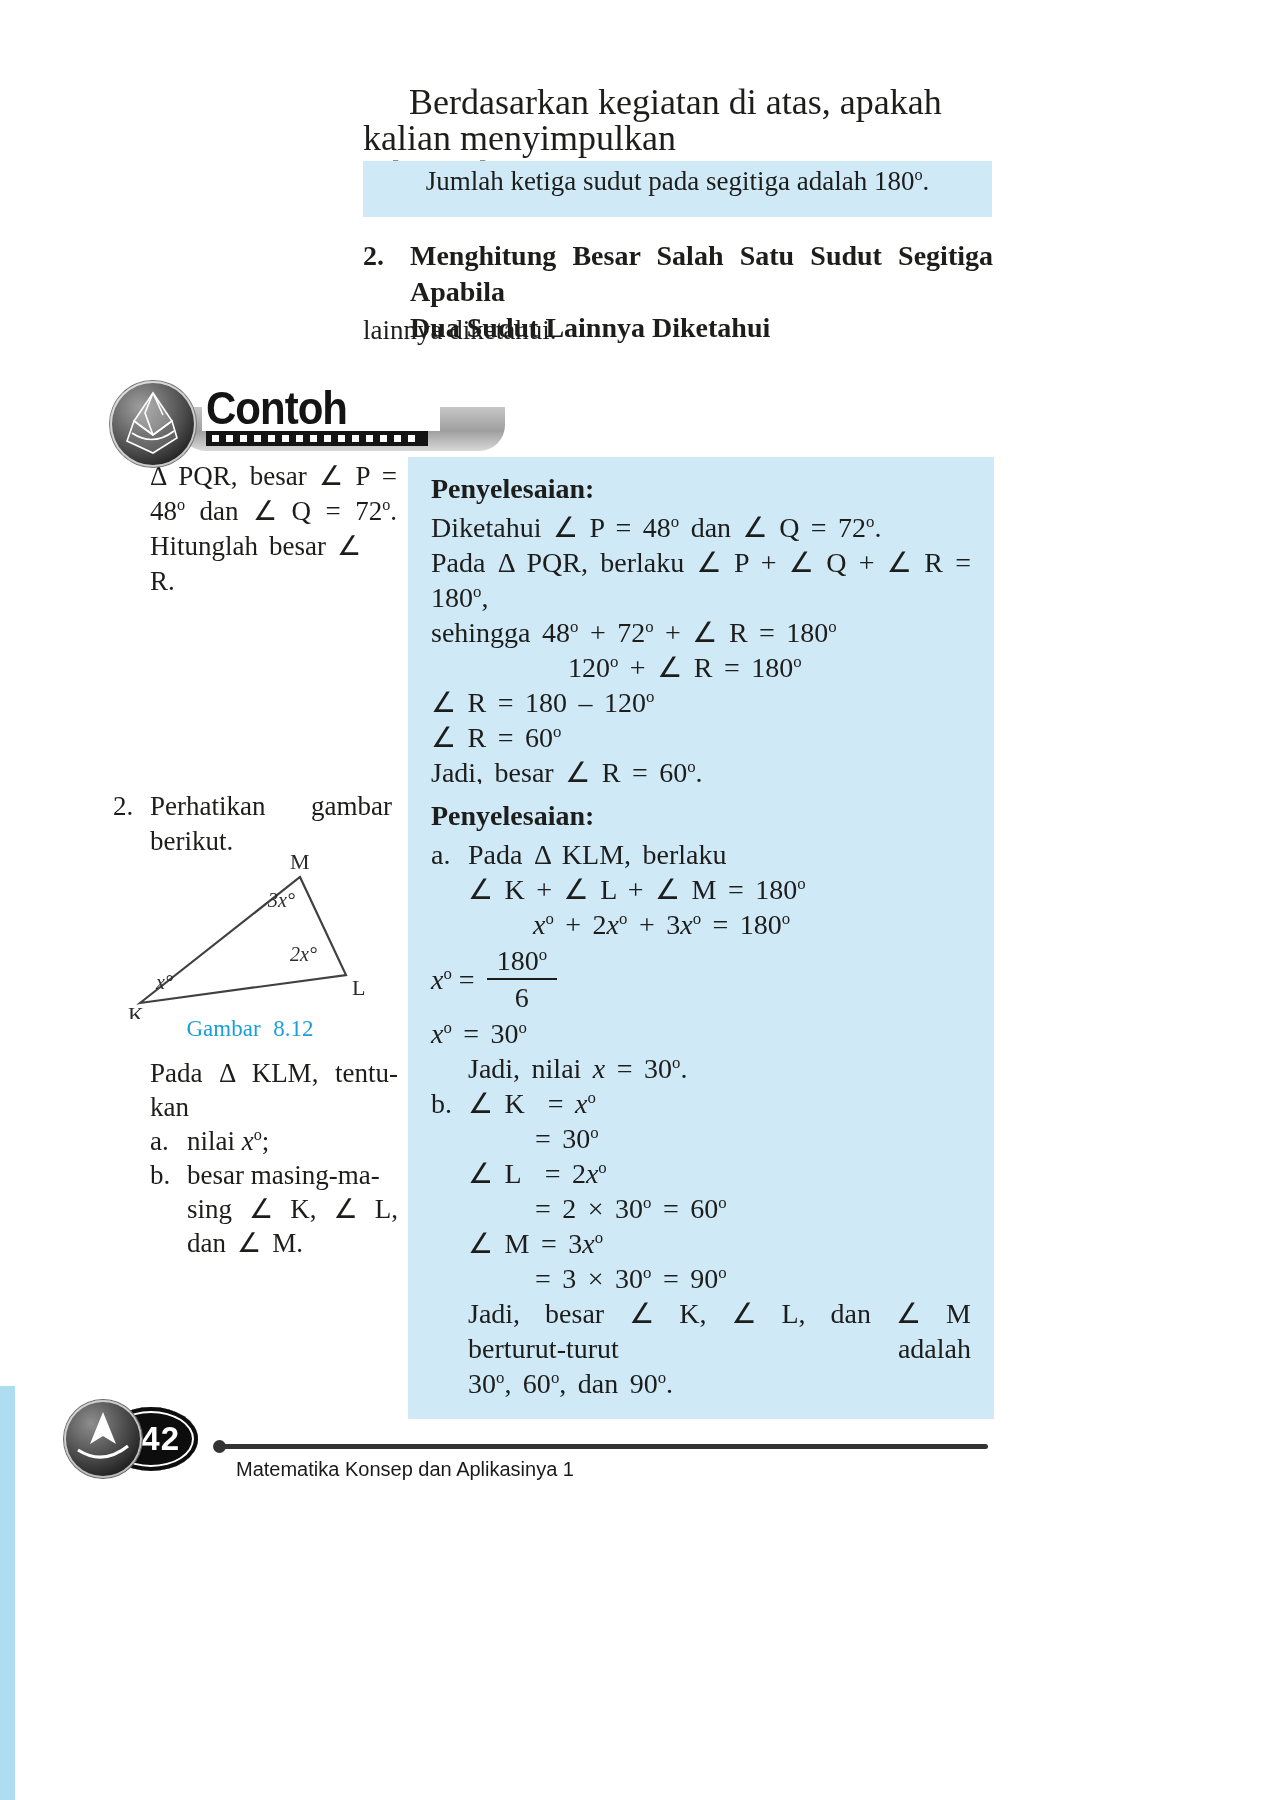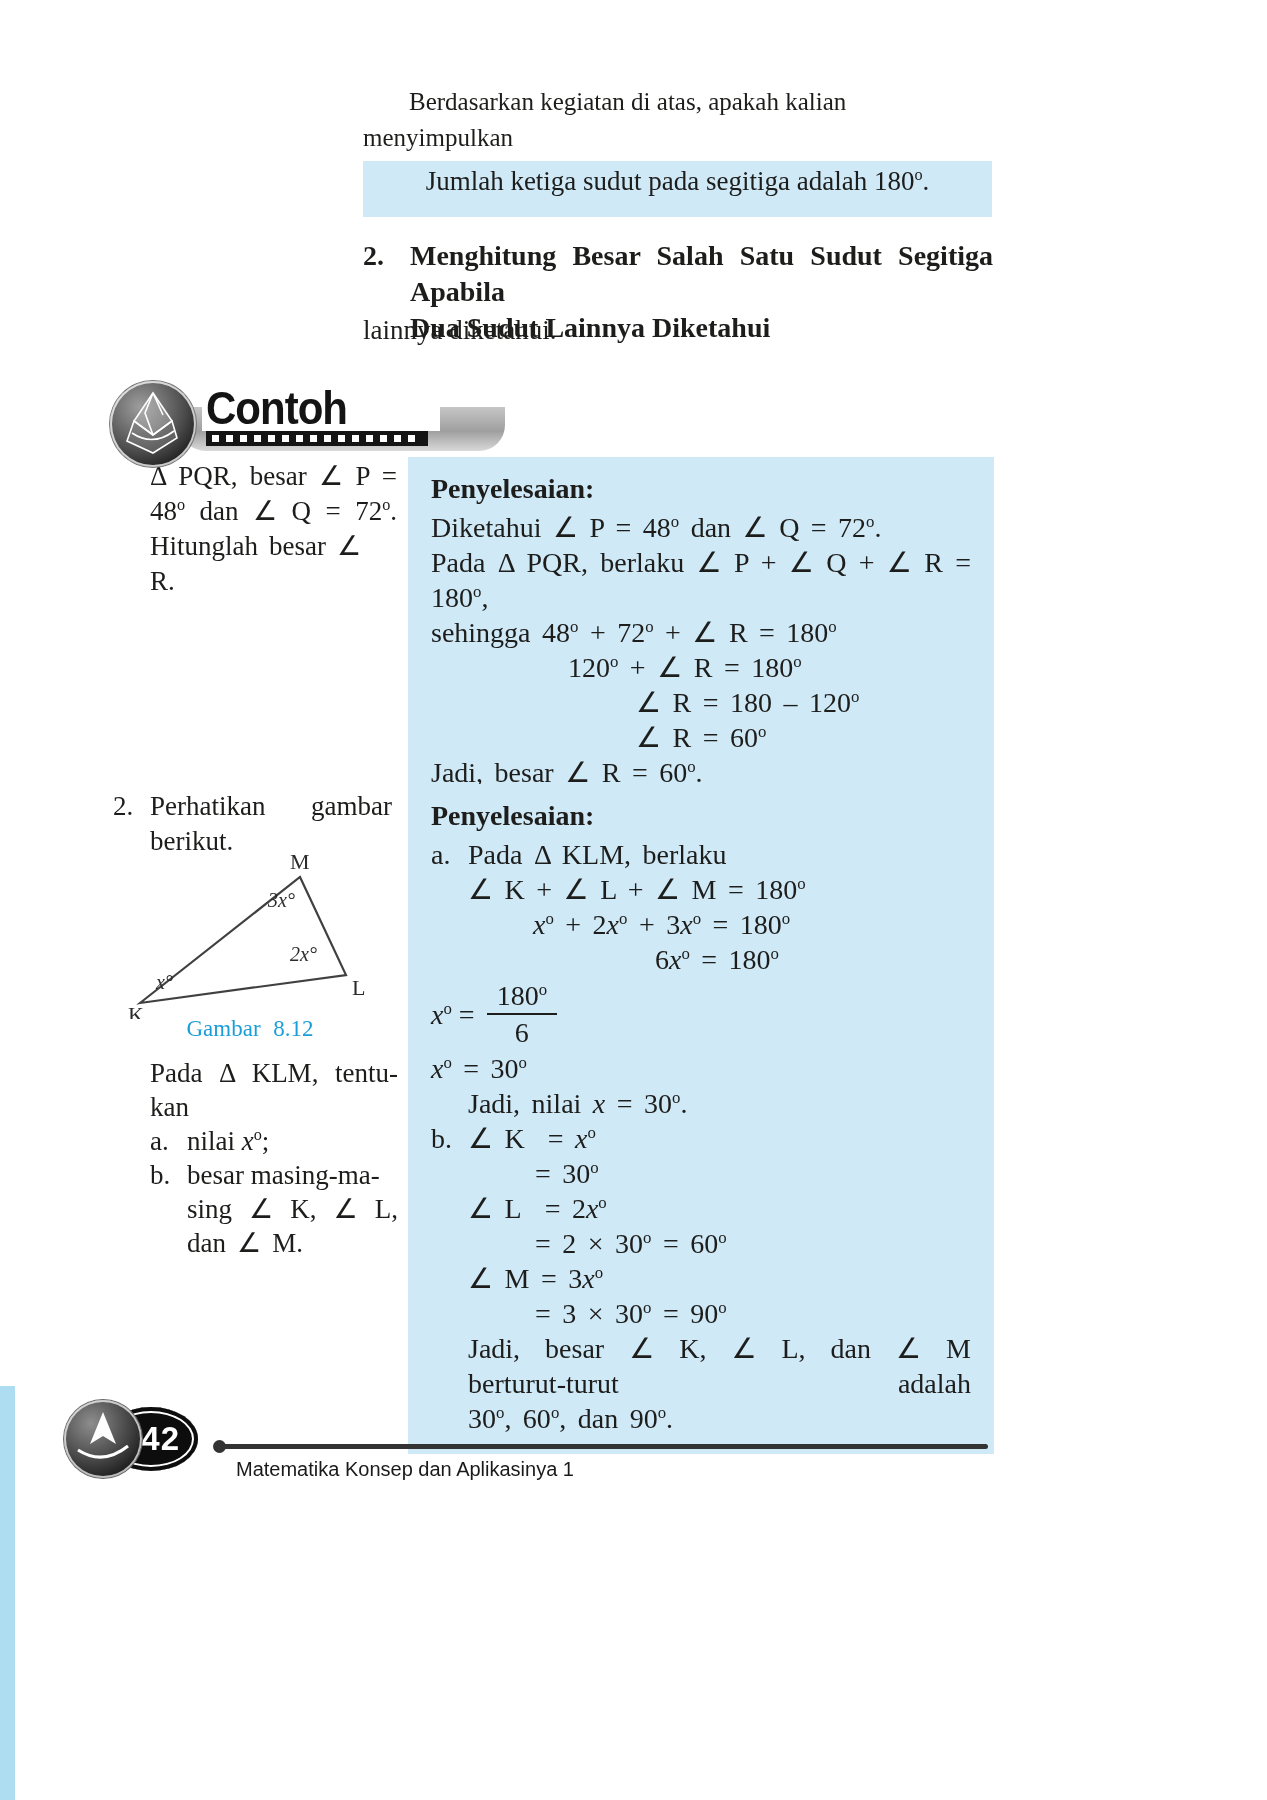--- a/index.html
+++ b/index.html
@@ -14,21 +14,21 @@
     font-family:"Liberation Serif","DejaVu Sans",serif;color:var(--ink);overflow:hidden;
   }
   .abs{position:absolute;}
   .line{display:block;}
   .stretch{text-align:justify;text-align-last:justify;}
   sup{font-size:0.60em;vertical-align:super;line-height:0;}
   i{font-style:italic;}
   .math{word-spacing:0.16em;}
 
   
-  #intro{left:363px;top:84px;width:630px;font-size:25px;line-height:36px;}
+  #intro{left:363px;top:84px;width:630px;font-size:36px;line-height:36px;}
   #intro .l1{text-indent:46px;}
   #highlight1{left:363px;top:161px;width:629px;height:56px;background:var(--box_blue);
     font-size:27px;line-height:41px;text-align:center;}
   #heading{left:363px;top:238px;width:630px;font-size:28px;font-weight:bold;line-height:36px;}
   #heading .h-num{position:absolute;left:0;top:0;}
   #heading .h-text{margin-left:47px;}
   #sec-para{left:363px;top:312px;width:632px;font-size:27px;line-height:36px;}
   #sec-para .l1{text-indent:46px;}
 
   
@@ -63,21 +63,21 @@
   #fig-caption{left:122px;top:1016px;width:256px;text-align:center;font-size:23px;
     color:var(--caption_blue);word-spacing:0.3em;}
 
   
   .solbox{width:540px;background:var(--box_blue);padding:14px 23px 18px 23px;
     font-size:28px;line-height:35px;}
   .solbox .title{font-weight:bold;margin-bottom:4px;}
   #box1{left:408px;top:457px;}
   #box2{left:408px;top:784px;}
   .ml137{margin-left:137px;}
-  .ml205{margin-left:205px;}
+  .ml205{}
   .ml37{margin-left:37px;}
   .ml102{margin-left:102px;}
   .ml104{margin-left:104px;}
   .ml218{}
   .ml220{margin-left:220px;}
   .ml224{margin-left:224px;}
   .lblcol{display:inline-block;width:37px;}
   .frac-row{display:flex;align-items:center;margin:2px 0;}
   .frac{display:inline-flex;flex-direction:column;align-items:center;margin-left:12px;line-height:33px;}
   .frac .num{border-bottom:2px solid var(--ink);padding:0 10px 1px 10px;}
@@ -191,21 +191,20 @@
     </div>
   </div>
 
   <div id="box2" class="abs solbox">
     <div class="title">Penyelesaian:</div>
     <div class="line math">
       <span class="lblcol">a.</span><span>Pada Δ KLM, berlaku</span>
     </div>
     <span class="line math ml37">∠ K + ∠ L + ∠ M = 180<sup>o</sup></span>
     <span class="line math ml102"><i>x</i><sup>o</sup> + 2<i>x</i><sup>o</sup> + 3<i>x</i><sup>o</sup> = 180<sup>o</sup></span>
-    <span class="line math ml224">6<i>x</i><sup>o</sup> = 180<sup>o</sup></span>
     <div class="frac-row ml220">
       <span><i>x</i><sup>o</sup> =</span>
       <span class="frac">
         <span class="num">180<sup>o</sup></span>
         <span class="den">6</span>
       </span>
     </div>
     <span class="line math ml218"><i>x</i><sup>o</sup> = 30<sup>o</sup></span>
     <span class="line math ml37">Jadi, nilai <i>x</i> = 30<sup>o</sup>.</span>
     <div class="line math">

